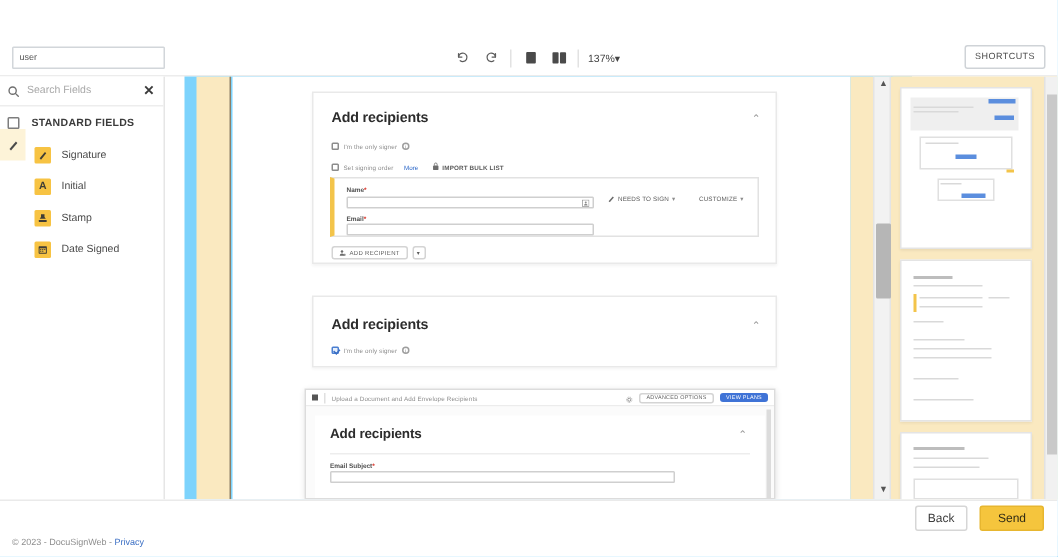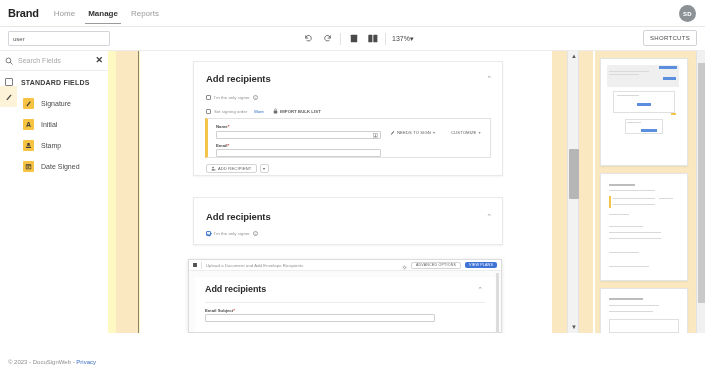--- a/index.html
+++ b/index.html
@@ -96,22 +96,22 @@
     position: absolute; left: 0; top: 86px; width: 17px;
   }
   .gutter-item {
     width: 17px; height: 21px; display: flex; align-items: center; justify-content: center;
     color: #555; cursor: pointer;
   }
   .gutter-item.sel { background: #fdf3d8; }
 
   
   .canvas {
-    position: absolute; left: 108px; top: 51px; width: 485px; height: 282px;
-    background: #fef9c3; overflow: hidden;
+    position: absolute; left: 123px; top: 51px; width: 485px; height: 282px;
+    background: #7dd3fc; overflow: hidden;
   }
   .cream-left {
     position: absolute; left: 8px; top: 0; width: 23px; height: 282px; background: #fae9c0;
     border-right: 1px solid #8c8069;
   }
   .canvas-white {
     position: absolute; left: 32px; top: 0; width: 412px; height: 282px; background: #fff;
   }
   .cream-right {
     position: absolute; left: 444px; top: 0; width: 41px; height: 282px; background: #fae9c0;
@@ -219,27 +219,20 @@
   .copyright {
     position: absolute; left: 8px; top: 359px; font-size: 6px; color: #8e8e8e;
   }
   .copyright a { color: #3b6fc4; text-decoration: none; }
 </style>
 </head>
 <body>
 
 <div id="app">
 
-  <div class="topnav">
-    <div class="brand">Brand</div>
-    <div class="navlink">Home</div>
-    <div class="navlink active">Manage</div>
-    <div class="navlink">Reports</div>
-    <div class="avatar">SD</div>
-  </div>
 
   <div class="toolbar">
     <div class="searchbox">user</div>
 
     <div class="tb-center">
       <div class="tb-btn">
         <svg width="9" height="9" viewBox="0 0 16 16" fill="none" stroke="#5c5c5c" stroke-width="1.5">
           <path d="M3 7 A5 5 0 1 1 5 11.5" stroke-linecap="round"></path>
           <path d="M3 3.2 L3 7.2 L7 7.2" stroke-linecap="round" stroke-linejoin="round"></path>
         </svg>
@@ -503,19 +496,23 @@
       <div class="mline" style="left:8px;top:22px;width:44px;"></div>
       <div class="mbox" style="left:8px;top:30px;width:70px;height:14px;"></div>
 
     </div>
 
     <div class="tp-scroll">
       <div class="tp-thumb"></div>
     </div>
   </div>
 
+  <div class="footerbar">
+    <div class="btn-back">Back</div>
+    <div class="btn-send">Send</div>
+  </div>
 
   <div class="copyright">
     <span>© 2023 - DocuSignWeb -</span>
     <a href="#">Privacy</a>
   </div>
 
 </div>
 
 </body></html>

